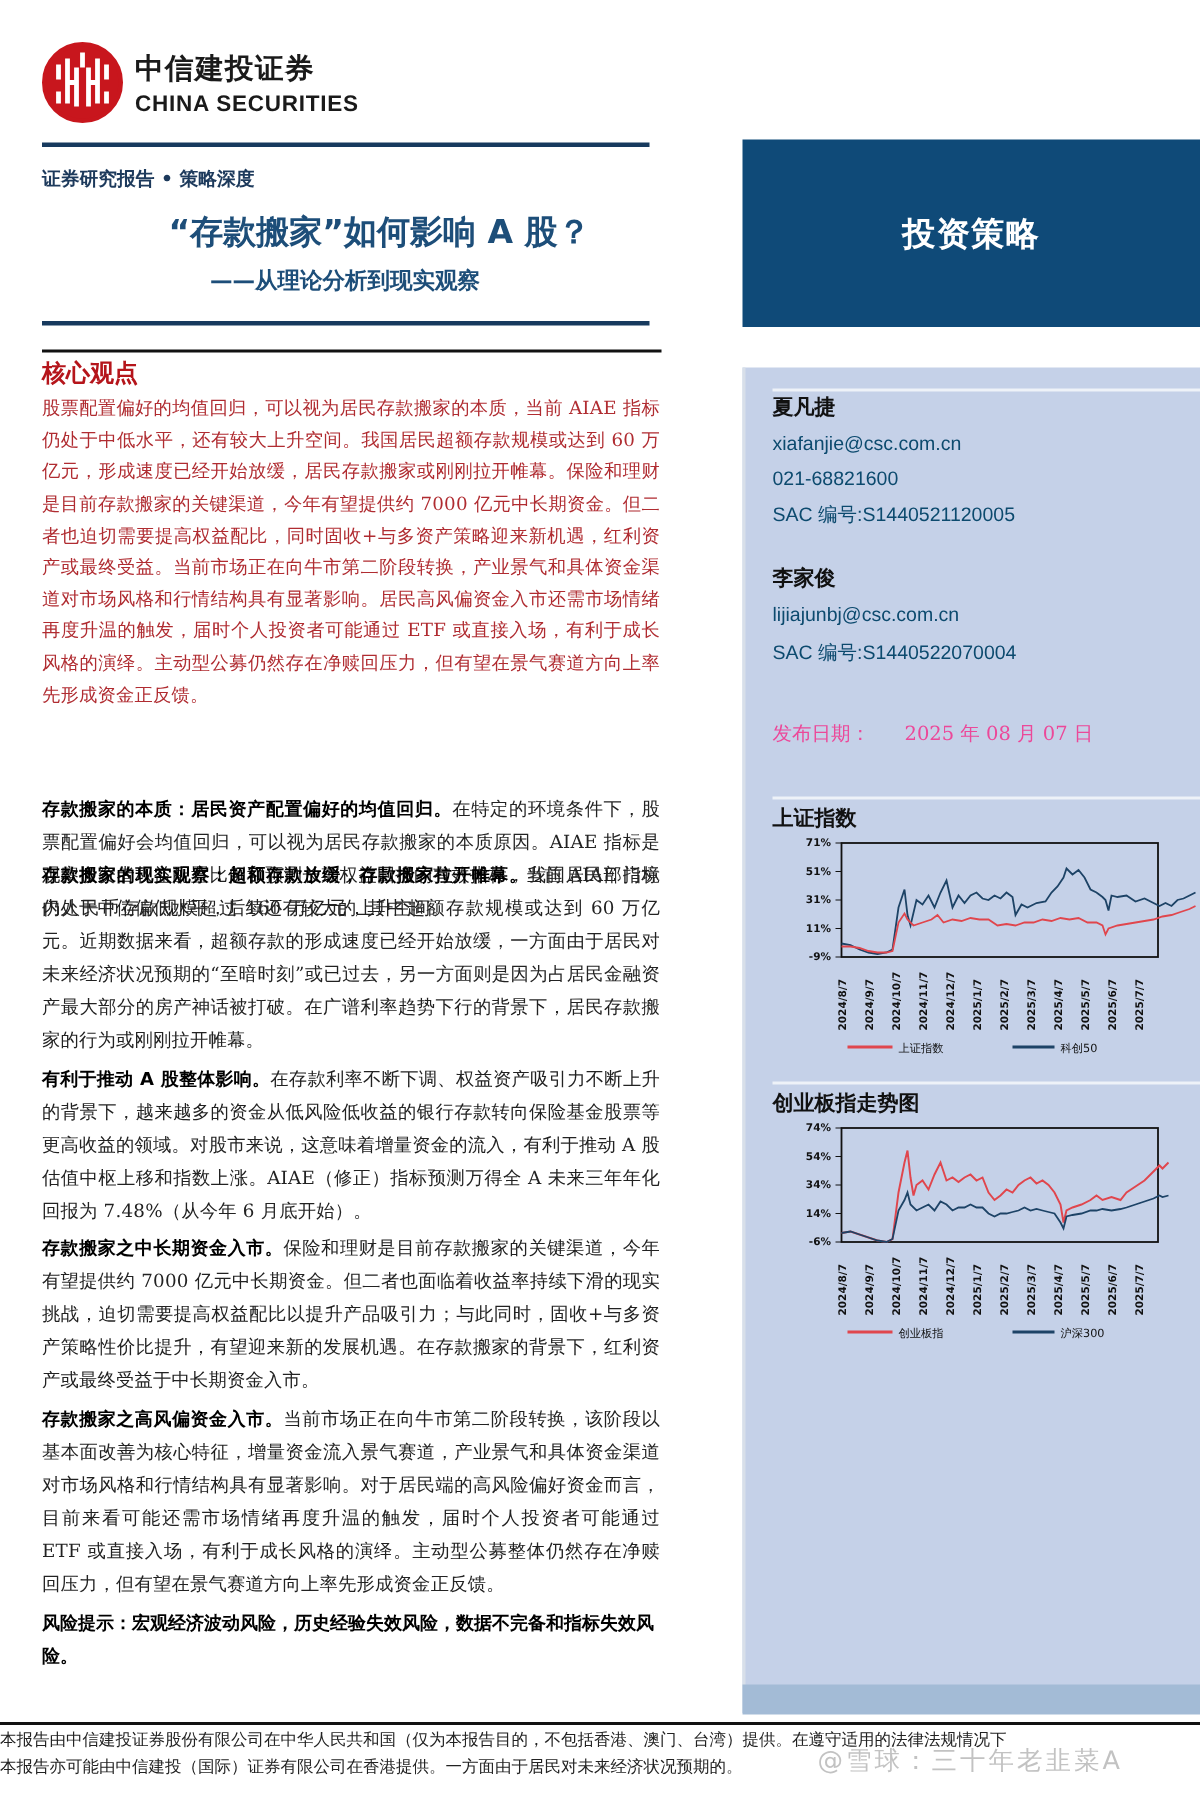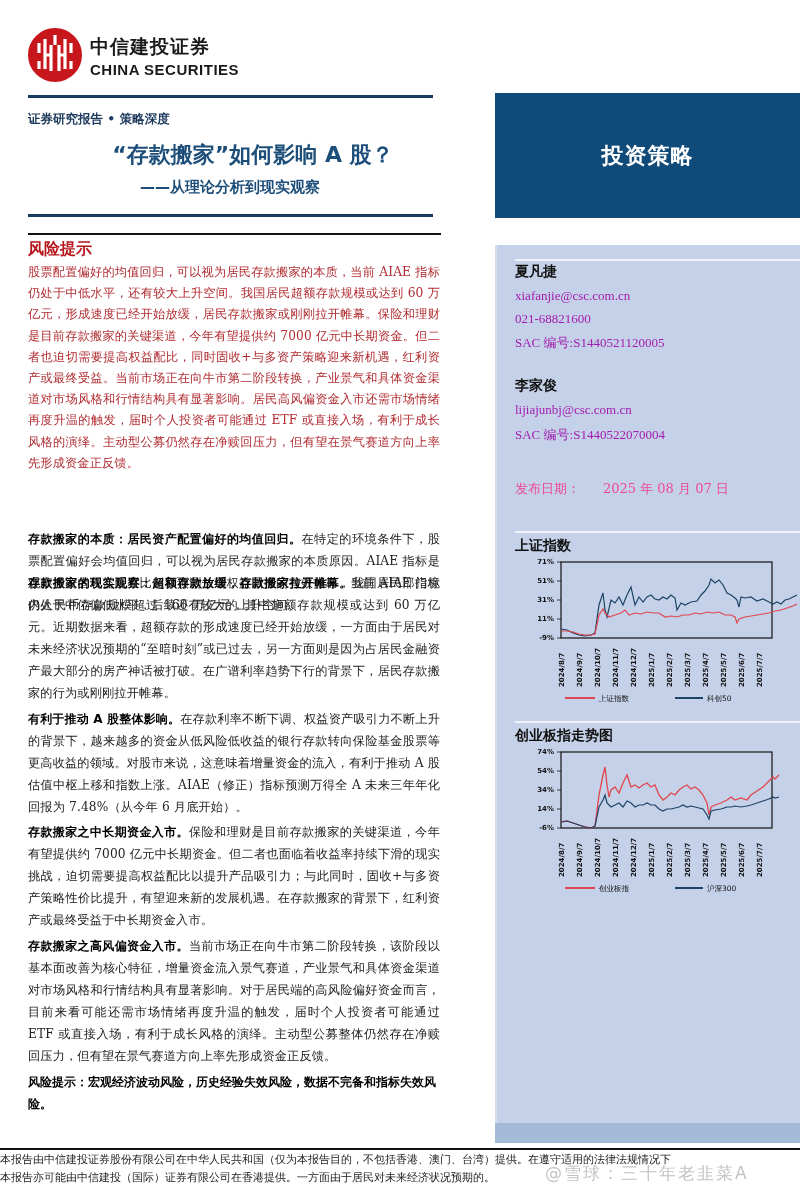--- a/index.html
+++ b/index.html
@@ -23,21 +23,21 @@
 
   
   .banner { position: absolute; left: 495px; top: 93px; width: 305px; height: 125px; background: #0f4a78; display: flex; align-items: center; justify-content: center; }
   .banner-text { font-family: "DejaVu Sans", sans-serif; font-weight: bold; font-size: 22px; color: #fff; letter-spacing: 1px; }
 
   .sidebar { position: absolute; left: 495px; top: 245px; width: 305px; height: 897px; background: #c5d1e8; border-left: 2px solid #d8dfe9; }
   .sidebar-footer { position: absolute; left: 495px; top: 1123px; width: 305px; height: 20px; background: #a3bbd6; }
   .side-rule { position: absolute; left: 515px; width: 285px; height: 2px; background: #eef2f8; }
 
   .analyst-name { position: absolute; left: 515px; font-family: "DejaVu Sans", sans-serif; font-weight: bold; font-size: 14px; color: #111; }
-  .analyst-line { position: absolute; left: 515px; font-family: Liberation Serif, serif; font-size: 13px; color: #a21caf; text-align: right; }
+  .analyst-line { position: absolute; left: 515px; font-family: Liberation Sans, sans-serif; font-size: 13px; color: #0c4a6e; text-align: right; }
   .pub-date { position: absolute; left: 515px; top: 480px; font-family: "DejaVu Serif", serif; font-size: 13px; color: #ec4899; }
   .pub-date .label { display: inline-block; width: 88px; }
 
   .chart-title { position: absolute; left: 515px; font-family: "DejaVu Sans", sans-serif; font-weight: bold; font-size: 14px; color: #111; }
   .chart-svg { position: absolute; left: 505px; }
 
   
   .core-title { position: absolute; left: 28px; top: 239px; font-family: "DejaVu Sans", sans-serif; font-weight: bold; font-size: 16px; color: #b5151b; }
   .core-body { position: absolute; left: 28px; top: 262px; width: 412px; font-size: 12.2px; line-height: 21.2px; color: #b02c31; text-align: justify; letter-spacing: 0.15px; }
 
@@ -173,21 +173,21 @@
     <text transform="translate(221,132) rotate(-90)">2025/5/7</text>
     <text transform="translate(239,132) rotate(-90)">2025/6/7</text>
     <text transform="translate(257,132) rotate(-90)">2025/7/7</text>
   </g>
   <line x1="60" y1="143" x2="90" y2="143" stroke="#e0464d" stroke-width="2"></line>
   <text x="94" y="146" font-family="DejaVu Sans, sans-serif" font-size="7.5" fill="#111">创业板指</text>
   <line x1="170" y1="143" x2="198" y2="143" stroke="#1d4366" stroke-width="2"></line>
   <text x="202" y="146" font-family="DejaVu Sans, sans-serif" font-size="7.5" fill="#111">沪深300</text>
 </svg>
 
-<div class="core-title">风险提示</div>
+<div class="core-title">核心观点</div>
 <div class="core-body">股票配置偏好的均值回归，可以视为居民存款搬家的本质，当前 AIAE 指标仍处于中低水平，还有较大上升空间。我国居民超额存款规模或达到 60 万亿元，形成速度已经开始放缓，居民存款搬家或刚刚拉开帷幕。保险和理财是目前存款搬家的关键渠道，今年有望提供约 7000 亿元中长期资金。但二者也迫切需要提高权益配比，同时固收+与多资产策略迎来新机遇，红利资产或最终受益。当前市场正在向牛市第二阶段转换，产业景气和具体资金渠道对市场风格和行情结构具有显著影响。居民高风偏资金入市还需市场情绪再度升温的触发，届时个人投资者可能通过 ETF 或直接入场，有利于成长风格的演绎。主动型公募仍然存在净赎回压力，但有望在景气赛道方向上率先形成资金正反馈。</div>
 
 <div class="para" style="top:480px;margin-top:48px;"><b>存款搬家的本质：居民资产配置偏好的均值回归。</b><span>在特定的环境条件下，股票配置偏好会均值回归，可以视为居民存款搬家的本质原因。AIAE 指标是观察投资者权益配置比例和预测长期权益回报的有效指标，当前 AIAE 指标仍处于中位偏低水平，后续还有较大的上升空间。</span></div>
 <div class="para" style="top:572px;"><b>存款搬家的现实观察：超额存款放缓，存款搬家拉开帷幕。</b><span>我国居民部门境内人民币存款规模超过 160 万亿元，其中超额存款规模或达到 60 万亿元。近期数据来看，超额存款的形成速度已经开始放缓，一方面由于居民对未来经济状况预期的“至暗时刻”或已过去，另一方面则是因为占居民金融资产最大部分的房产神话被打破。在广谱利率趋势下行的背景下，居民存款搬家的行为或刚刚拉开帷幕。</span></div>
 <div class="para" style="top:708px;"><b>有利于推动 A 股整体影响。</b><span>在存款利率不断下调、权益资产吸引力不断上升的背景下，越来越多的资金从低风险低收益的银行存款转向保险基金股票等更高收益的领域。对股市来说，这意味着增量资金的流入，有利于推动 A 股估值中枢上移和指数上涨。AIAE（修正）指标预测万得全 A 未来三年年化回报为 7.48%（从今年 6 月底开始）。</span></div>
 <div class="para" style="top:821px;"><b>存款搬家之中长期资金入市。</b><span>保险和理财是目前存款搬家的关键渠道，今年有望提供约 7000 亿元中长期资金。但二者也面临着收益率持续下滑的现实挑战，迫切需要提高权益配比以提升产品吸引力；与此同时，固收+与多资产策略性价比提升，有望迎来新的发展机遇。在存款搬家的背景下，红利资产或最终受益于中长期资金入市。</span></div>
 <div class="para" style="top:935px;"><b>存款搬家之高风偏资金入市。</b><span>当前市场正在向牛市第二阶段转换，该阶段以基本面改善为核心特征，增量资金流入景气赛道，产业景气和具体资金渠道对市场风格和行情结构具有显著影响。对于居民端的高风险偏好资金而言，目前来看可能还需市场情绪再度升温的触发，届时个人投资者可能通过 ETF 或直接入场，有利于成长风格的演绎。主动型公募整体仍然存在净赎回压力，但有望在景气赛道方向上率先形成资金正反馈。</span></div>
 
 <div class="risk">风险提示：宏观经济波动风险，历史经验失效风险，数据不完备和指标失效风险。</div>
 

